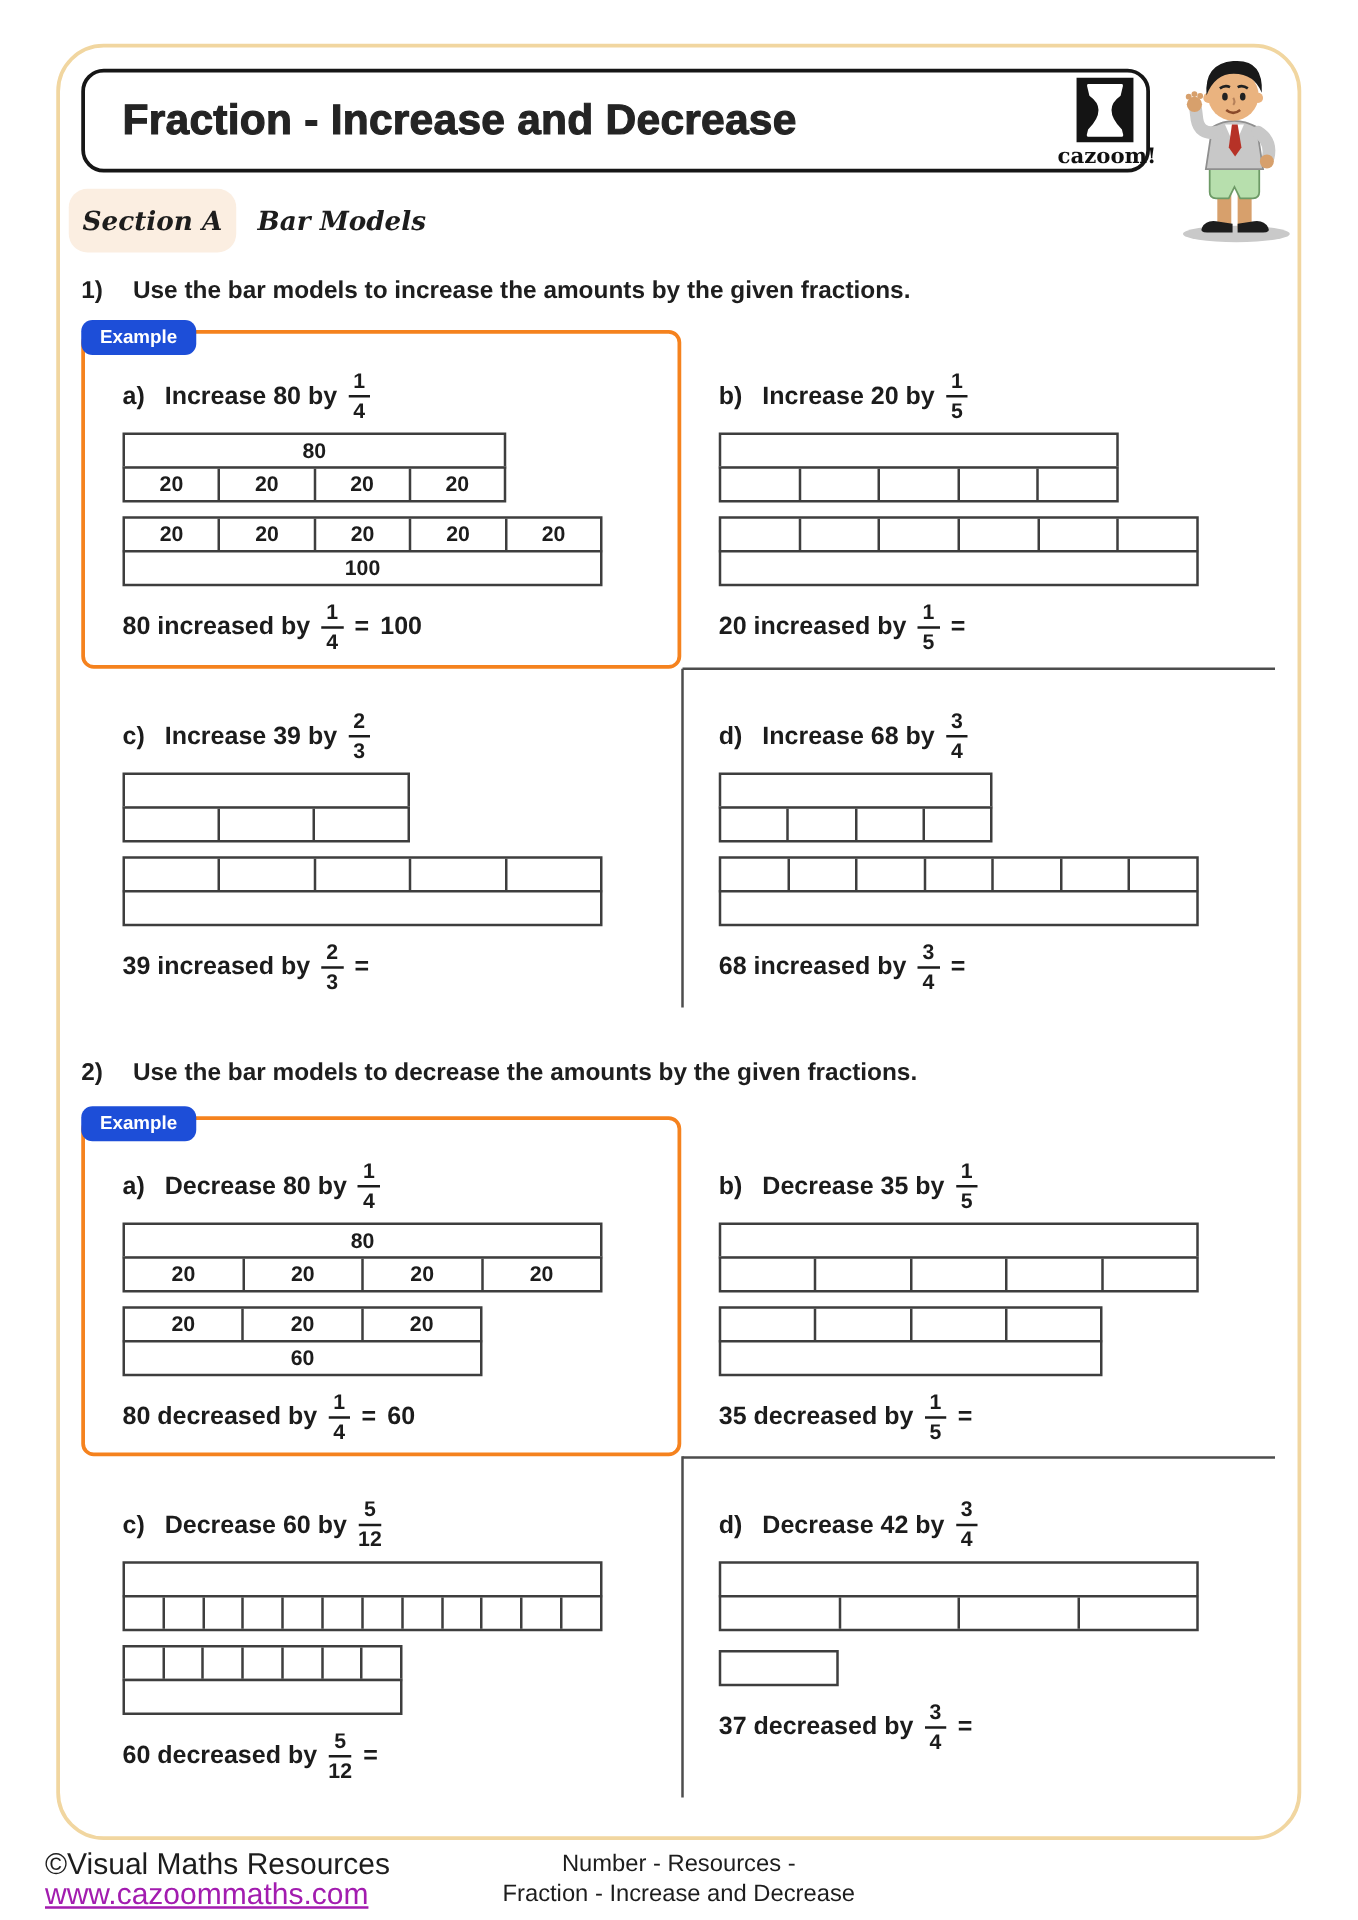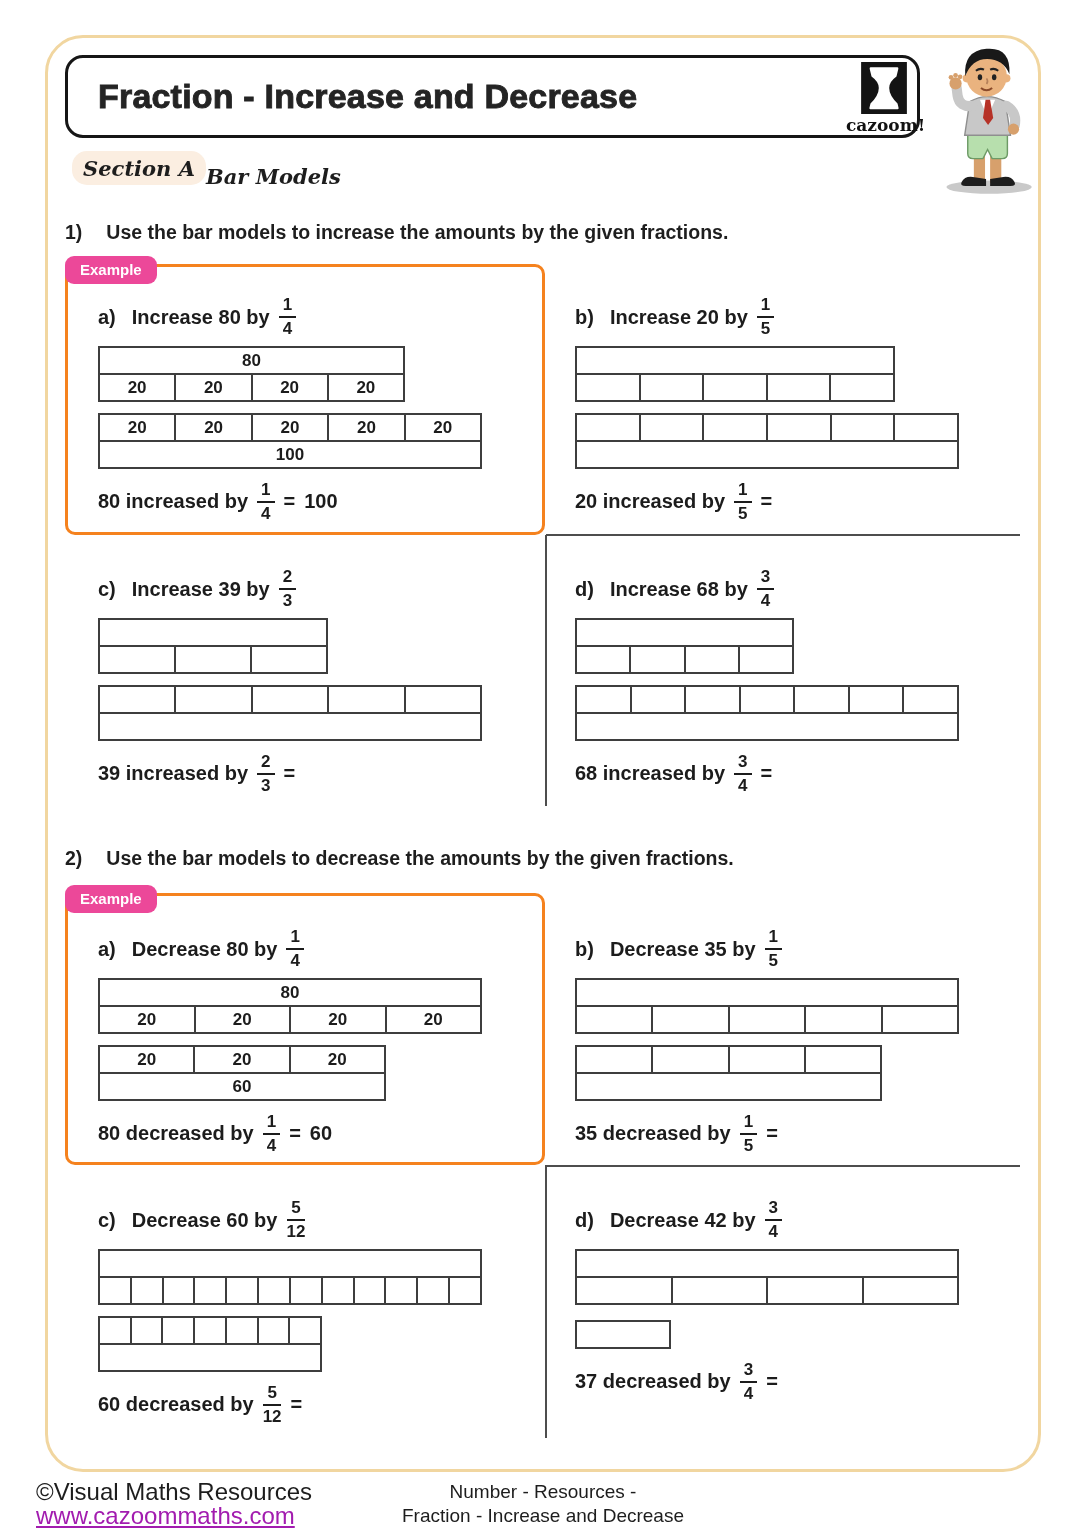--- a/index.html
+++ b/index.html
@@ -17,35 +17,35 @@
                 font-size:34px; font-weight:700; letter-spacing:0.2px; color:#242424;
                 -webkit-text-stroke:0.9px #242424; }
   .logo { position:absolute; left:778px; top:4px; width:76px; text-align:center; }
   .logo svg { display:block; margin:0 auto; }
   .logo-brand { font-family:"DejaVu Serif",serif; font-weight:700; font-size:17px; color:#111; margin-top:1px; }
 
   
   .mascot { position:absolute; left:922px; top:42px; width:122px; height:154px; z-index:5; }
 
   
-  .section-chip { position:absolute; left:72px; top:151px; width:134px; height:34px; background:#fbeee1;
+  .section-chip { position:absolute; left:55px; top:151px; width:134px; height:51px; background:#fbeee1;
                   border-radius:15px; display:flex; align-items:center; justify-content:center; }
   .serif-it { font-family:"DejaVu Serif",serif; font-style:italic; font-weight:700; font-size:21px; color:#1d1d1d; }
   .section-name { position:absolute; left:206px; top:164px; }
 
   
   .q-head { position:absolute; left:65px; display:flex; gap:24px; font-size:19.5px; font-weight:700; color:#1e1e1e; }
   #q1-head { top:221px; }
   #q2-head { top:847px; }
 
   
   .example-box { position:absolute; left:65px; width:480px; border:3px solid #f5821e; border-radius:10px; background:transparent; }
   #ex1 { top:264px; height:271px; }
   #ex2 { top:893px; height:272px; }
-  .example-tab { position:absolute; left:65px; background:#ec4899; color:#fff; font-weight:700; font-size:15px;
+  .example-tab { position:absolute; left:65px; background:#1d4ed8; color:#fff; font-weight:700; font-size:15px;
                  padding:5px 15px 6px; border-radius:9px 9px 9px 9px; z-index:2; }
   #ex1-tab { top:256px; }
   #ex2-tab { top:885px; }
 
   
   .vline { position:absolute; width:2px; background:#4d4d4d; }
   #vd1 { left:545px; top:535px; height:271px; }
   #vd2 { left:545px; top:1165px; height:273px; }
   .hline { position:absolute; height:2px; background:#4d4d4d; }
   #hd1 { left:546px; top:534px; width:474px; }

